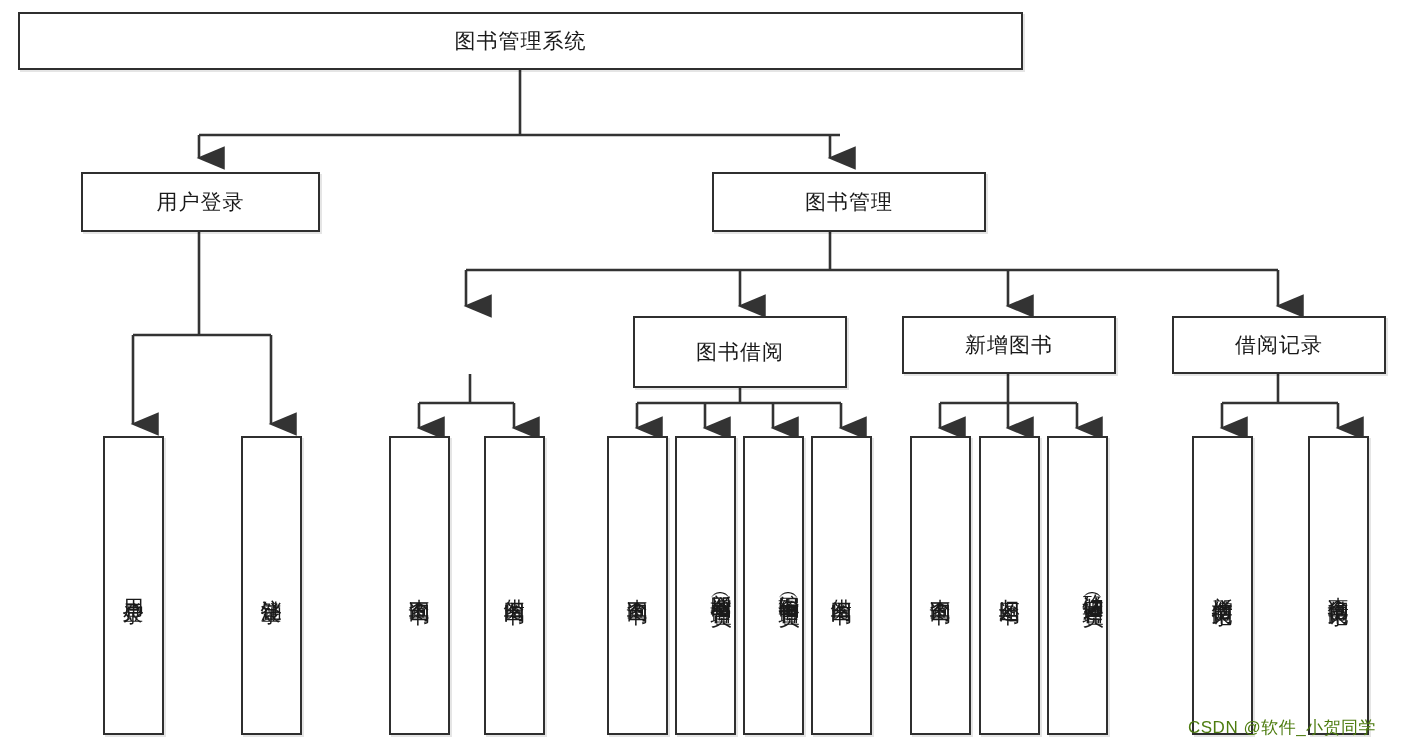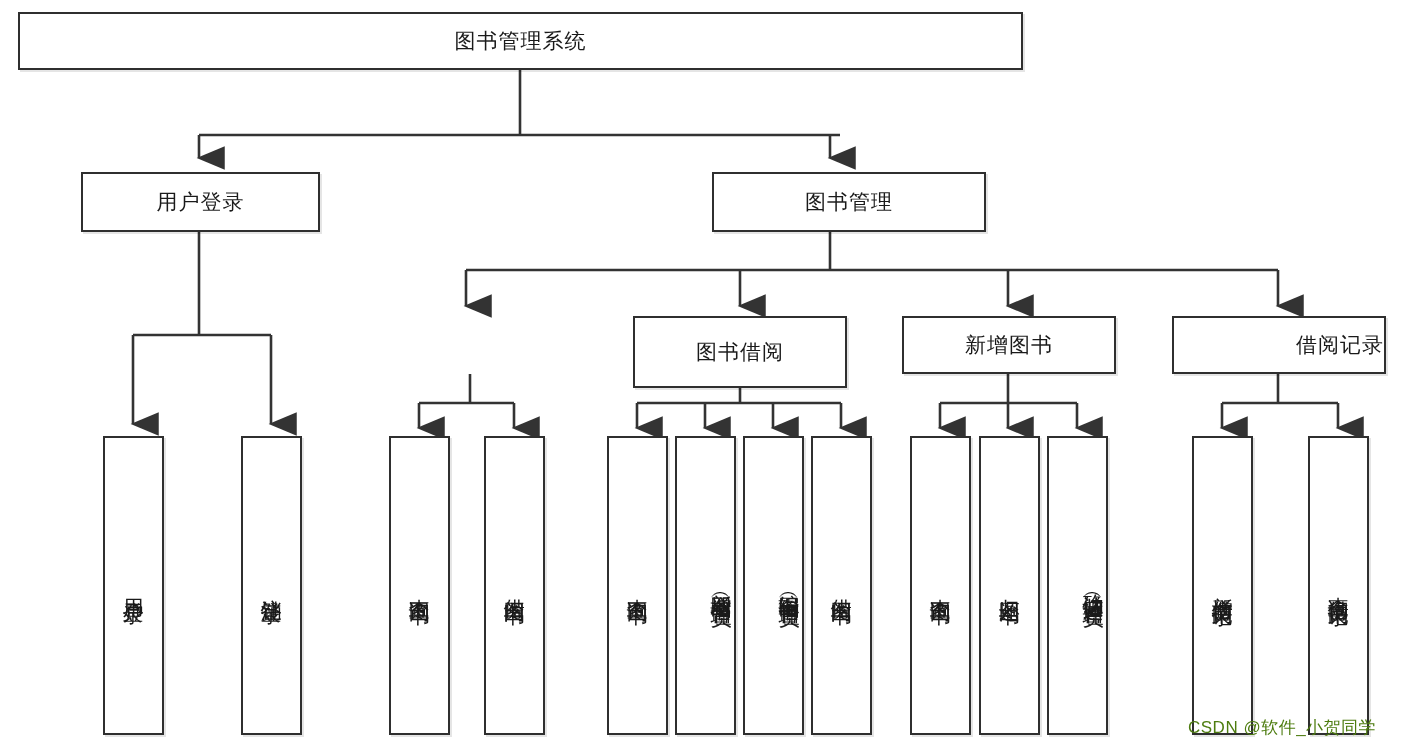--- a/index.html
+++ b/index.html
@@ -138,21 +138,21 @@
 
 
   <div class="node horizontal" style="left:633px; top:316px; width:214px; height:72px;">
     <span class="node-label">图书借阅</span>
   </div>
 
   <div class="node horizontal" style="left:902px; top:316px; width:214px; height:58px;">
     <span class="node-label">新增图书</span>
   </div>
 
-  <div class="node horizontal" style="left:1172px; top:316px; width:214px; height:58px;justify-content:flex-end;">
+  <div class="node horizontal" style="left:1172px; top:316px; width:214px; height:58px;">
     <span class="node-label">借阅记录</span>
   </div>
 
   <div class="node vertical centered" style="left:103px; top:436px; width:61px; height:299px;">
     <span class="node-label">用户登录</span>
   </div>
 
   <div class="node vertical centered" style="left:241px; top:436px; width:61px; height:299px;">
     <span class="node-label">注销登录</span>
   </div>

